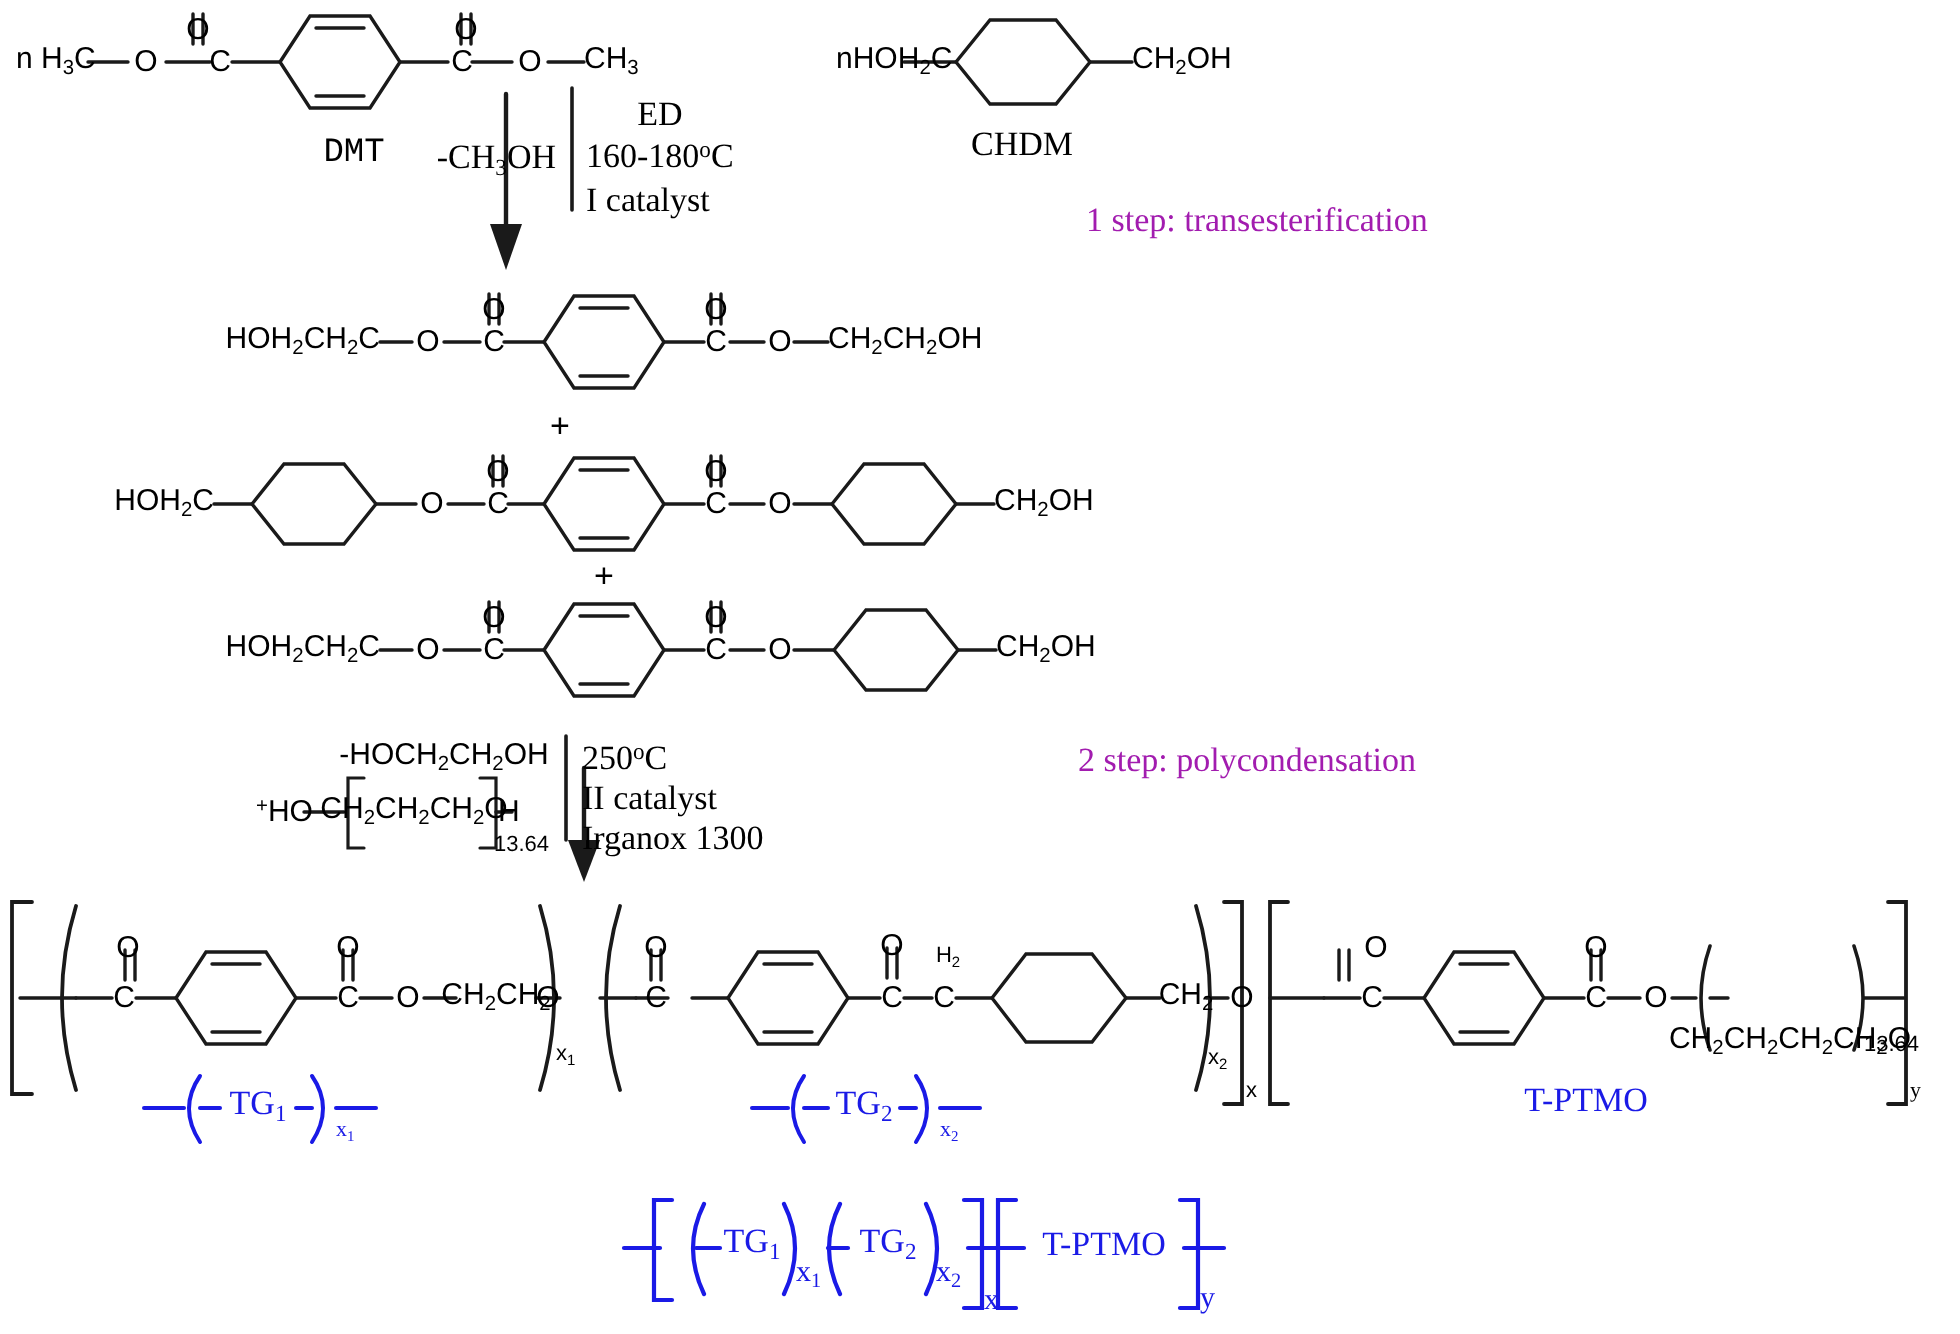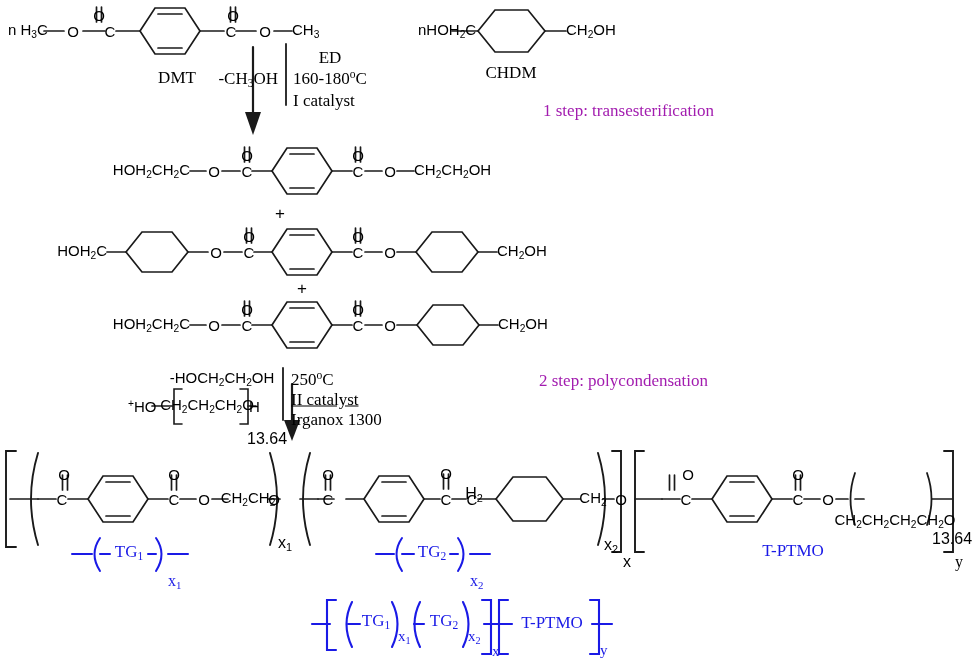--- a/index.html
+++ b/index.html
@@ -23,21 +23,21 @@
     font-family: "Liberation Serif", serif;
     font-size: 15px;
     line-height: 1;
     color: #000;
   }
   .sans { font-family: "Liberation Sans", sans-serif; }
   .serif { font-family: "Liberation Serif", serif; }
   .red { color: #a21caf; }
   .blue { color: #1a1ae6; }
   .big { font-size: 17px; }
-  .sm { font-size: 16px; margin-top: 16px; }
+  .sm { font-size: 11px; }
   sub { font-size: 0.68em; vertical-align: -0.28em; }
   sup { font-size: 0.68em; vertical-align: 0.45em; }
   .center { transform: translate(-50%, -50%); }
   .lmid { transform: translate(0, -50%); }
   .rmid { transform: translate(-100%, -50%); }
 </style>
 </head>
 <body>
 
 <div class="canvas">
@@ -257,21 +257,21 @@
 
   <span class="lbl sans lmid" style="left:8px; top:31px;">n H<sub>3</sub>C</span>
   <span class="lbl sans center" style="left:73px; top:31px;">O</span>
   <span class="lbl sans center" style="left:110px; top:31px;">C</span>
   <span class="lbl sans center" style="left:99px; top:15px;">O</span>
   <span class="lbl sans center" style="left:231px; top:31px;">C</span>
   <span class="lbl sans center" style="left:233px; top:15px;">O</span>
   <span class="lbl sans center" style="left:265px; top:31px;">O</span>
   <span class="lbl sans lmid" style="left:292px; top:31px;text-align:center;">CH<sub>3</sub></span>
   <span class="lbl serif big center" style="left:330px; top:57px;">ED</span>
-  <span class="lbl serif big center" style="left:177px; top:77px;">DMT</span>
+  <span class="lbl serif big center" style="left:177px; top:77px;font-family:Liberation Mono, monospace;">DMT</span>
 
   <span class="lbl sans lmid" style="left:418px; top:31px;">nHOH<sub>2</sub>C</span>
   <span class="lbl sans lmid" style="left:566px; top:31px;">CH<sub>2</sub>OH</span>
   <span class="lbl serif big center" style="left:511px; top:72px;">CHDM</span>
 
   <span class="lbl serif big rmid" style="left:278px; top:80px;">-CH<sub>3</sub>OH</span>
   <span class="lbl serif big lmid" style="left:293px; top:78px;">160-180<sup>o</sup>C</span>
   <span class="lbl serif big lmid" style="left:293px; top:100px;">I catalyst</span>
   <span class="lbl serif big red lmid" style="left:543px; top:110px;">1 step: transesterification</span>
 
@@ -304,21 +304,21 @@
   <span class="lbl sans center" style="left:390px; top:325px;">O</span>
   <span class="lbl sans lmid" style="left:498px; top:325px;">CH<sub>2</sub>OH</span>
 
   <span class="lbl sans center" style="left:222px; top:379px;">-HOCH<sub>2</sub>CH<sub>2</sub>OH</span>
   <span class="lbl sans lmid" style="left:128px; top:406px;"><sup>+</sup>HO</span>
   <span class="lbl sans center" style="left:207px; top:406px;">CH<sub>2</sub>CH<sub>2</sub>CH<sub>2</sub>O</span>
   <span class="lbl sans lmid" style="left:249px; top:406px;">H</span>
   <span class="lbl sans sm lmid" style="left:247px; top:423px;">13.64</span>
 
   <span class="lbl serif big lmid" style="left:291px; top:379px;">250<sup>o</sup>C</span>
-  <span class="lbl serif big lmid" style="left:291px; top:399px;text-decoration:underline;">II catalyst</span>
+  <span class="lbl serif big lmid" style="left:291px; top:399px;">II catalyst</span>
   <span class="lbl serif big lmid" style="left:291px; top:419px;">Irganox 1300</span>
   <span class="lbl serif big red lmid" style="left:539px; top:380px;">2 step: polycondensation</span>
 
   <span class="lbl sans center" style="left:62px; top:499px;">C</span>
   <span class="lbl sans center" style="left:64px; top:474px;">O</span>
   <span class="lbl sans center" style="left:174px; top:499px;">C</span>
   <span class="lbl sans center" style="left:174px; top:474px;">O</span>
   <span class="lbl sans center" style="left:204px; top:499px;">O</span>
   <span class="lbl sans center" style="left:248px; top:499px;">CH<sub>2</sub>CH<sub>2</sub></span>
   <span class="lbl sans center" style="left:274px; top:499px;">O</span>

